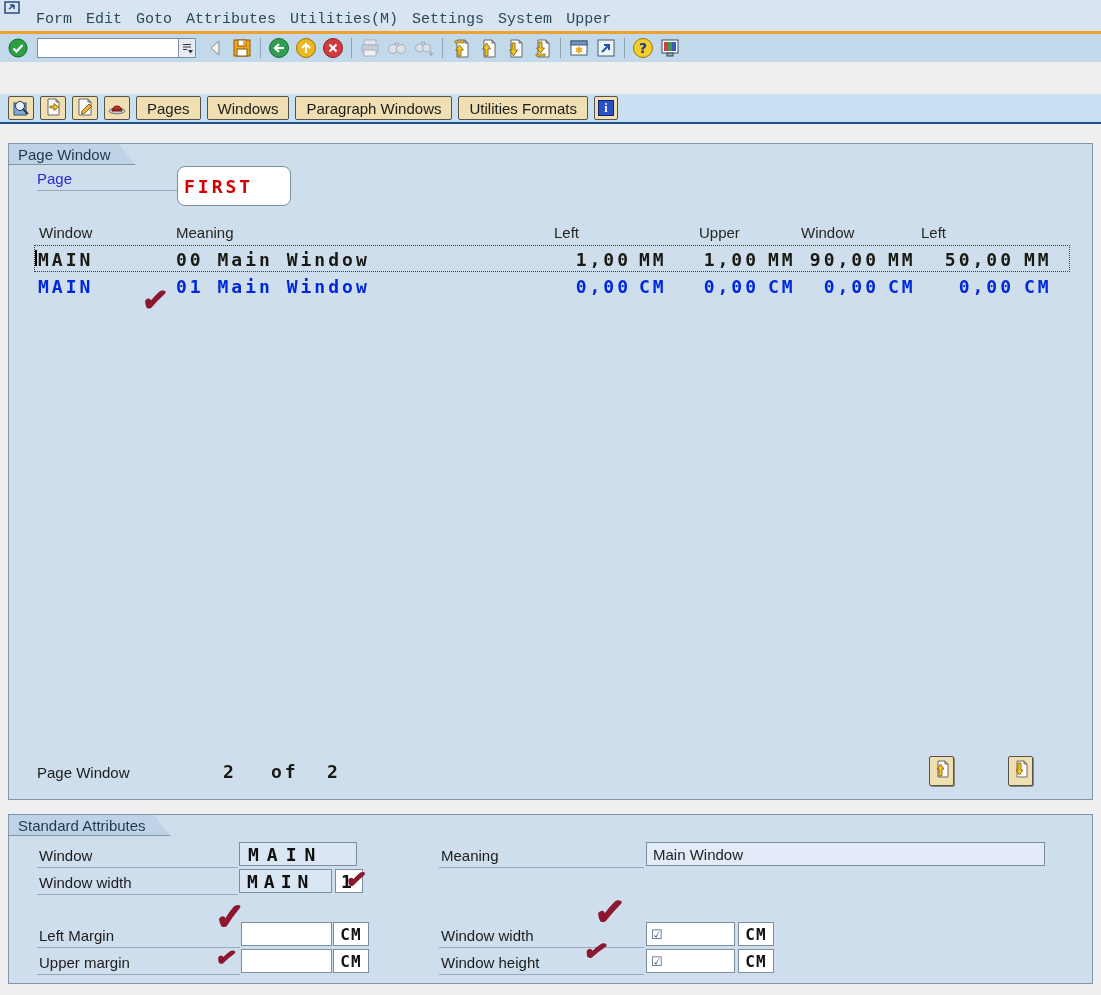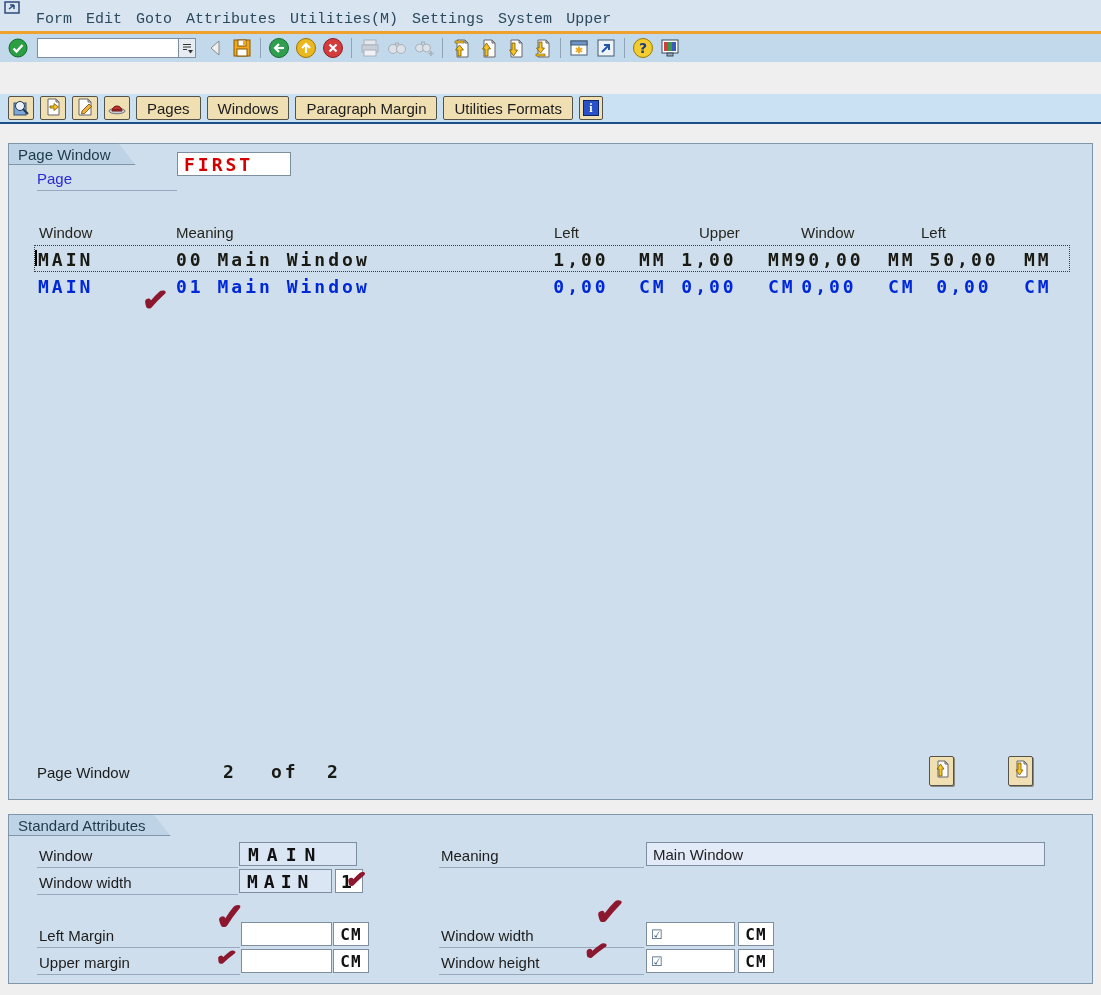--- a/index.html
+++ b/index.html
@@ -47,21 +47,21 @@
                border:1px solid #7f96aa; display:flex; align-items:center; padding:0 24px 0 9px;
                clip-path:polygon(0 0, calc(100% - 17px) 0, 100% 100%, 0 100%);
                font-size:15px; color:#1d3a4a; }
   .hline { position:absolute; height:1px; background:#97a9bc; }
   .lbl { position:absolute; font-size:15px; color:#1c1c1c; white-space:nowrap; }
   .lbl.blue { color:#2a2ad0; }
   .mono { font-family:"DejaVu Sans Mono","Liberation Mono",monospace; font-weight:bold;
           font-size:18px; letter-spacing:3px; white-space:nowrap; }
   .field { position:absolute; border:1px solid #7c8ea0; background:#fff; display:flex; align-items:center; }
   .field.ro { background:#dbe6f5; }
-  .cellR { position:absolute; text-align:center; }
+  .cellR { position:absolute; text-align:right; }
   .check { position:absolute; color:#8c1830; font-weight:bold; -webkit-text-stroke:1.6px #8c1830; line-height:1; }
 
   .hdr { position:absolute; font-size:15px; color:#26261f; }
   .row-box { position:absolute; border:1px dotted #3c3c3c; }
   .row-black { color:#1a1a14; }
   .row-blue { color:#0028d8; }
   .cursor-bar { position:absolute; width:2px; height:16px; background:#000; }
 
   .nav-btn { position:absolute; width:25px; height:30px; background:#efdfb2; border:1px solid #55524a;
              border-radius:2px; display:flex; align-items:center; justify-content:center;
@@ -261,35 +261,35 @@
       <span>
         <svg width="18" height="16">
             <ellipse cx="9" cy="12" rx="8" ry="2.8" fill="#c8ccd4" stroke="#777"></ellipse>
             <path d="M4 12a5 5 0 0 1 10 0z" fill="#c03030" stroke="#701818"></path>
             <rect x="4" y="10" width="10" height="2" fill="#8c1f1f"></rect>
           </svg>
       </span>
     </span>
     <span class="abtn">Pages</span>
     <span class="abtn">Windows</span>
-    <span class="abtn">Paragraph Margin</span>
+    <span class="abtn">Paragraph Windows</span>
     <span class="abtn">Utilities Formats</span>
     <span class="abtn info">
         <span class="info-sq">i</span>
       </span>
   </div>
 
   <div class="panel" style="left:8px; top:143px; width:1085px; height:657px;">
     <div class="panel-tab">
         <span>Page Window</span>
       </div>
 
     <span class="lbl blue" style="left:28px; top:26px;">Page</span>
     <div class="hline" style="left:28px; top:46px; width:140px;"></div>
-    <div class="field" style="left:168px; top:8px; width:114px; height:24px;">
+    <div class="field" style="left:168px; top:22px; width:114px; height:40px;border-radius:8px;">
       <span class="mono" style="color:#d40000; padding-left:6px;">FIRST</span>
     </div>
 
     <span class="hdr" style="left:30px;  top:80px;">Window</span>
     <span class="hdr" style="left:167px; top:80px;">Meaning</span>
     <span class="hdr" style="left:545px; top:80px;">Left</span>
     <span class="hdr" style="left:690px; top:80px;">Upper</span>
     <span class="hdr" style="left:792px; top:80px;">Window</span>
     <span class="hdr" style="left:912px; top:80px;">Left</span>
 

